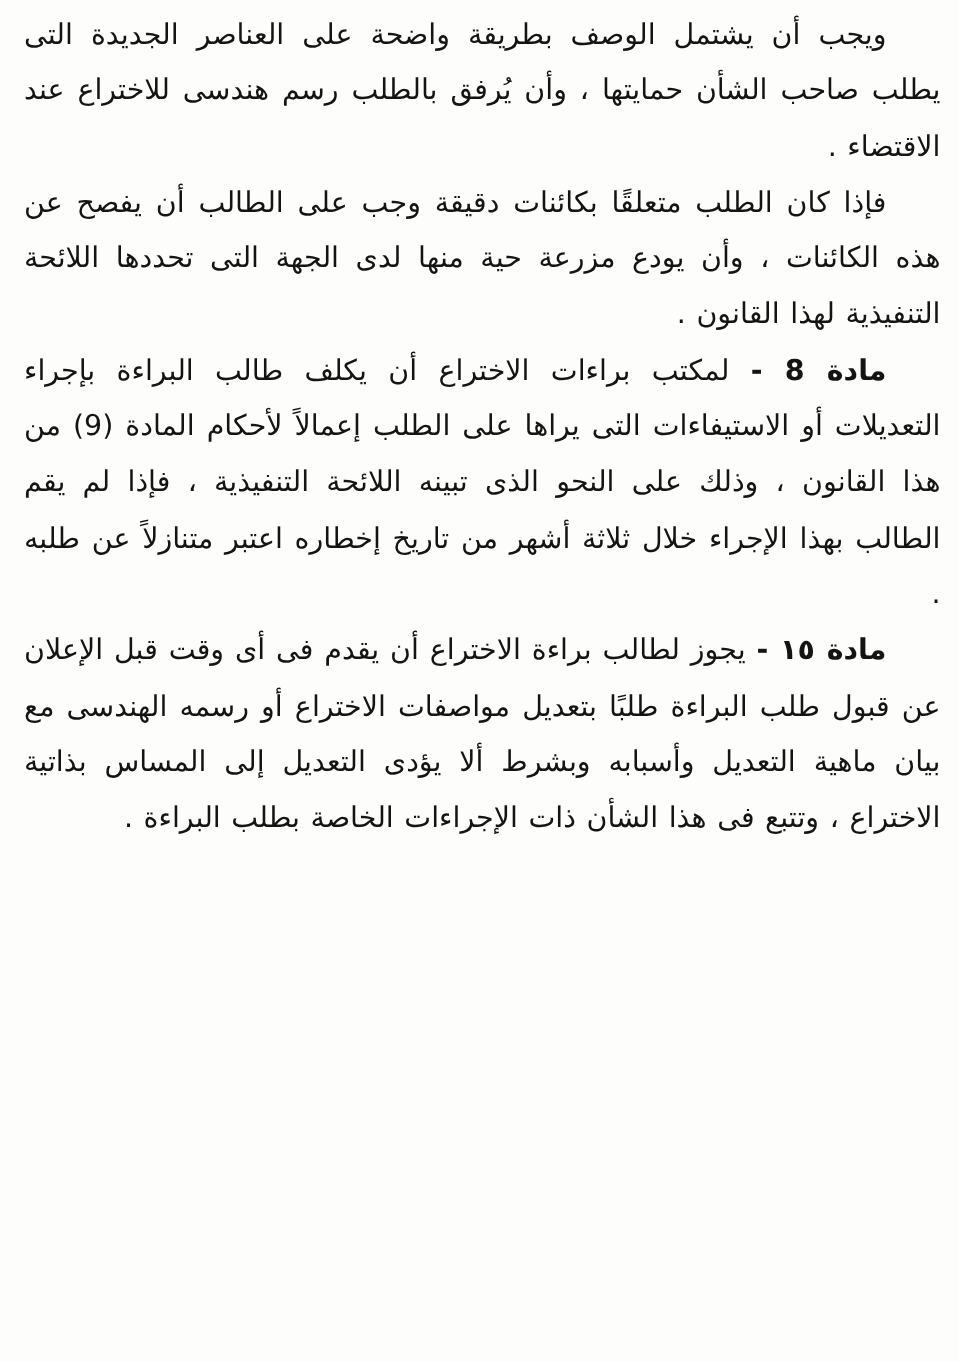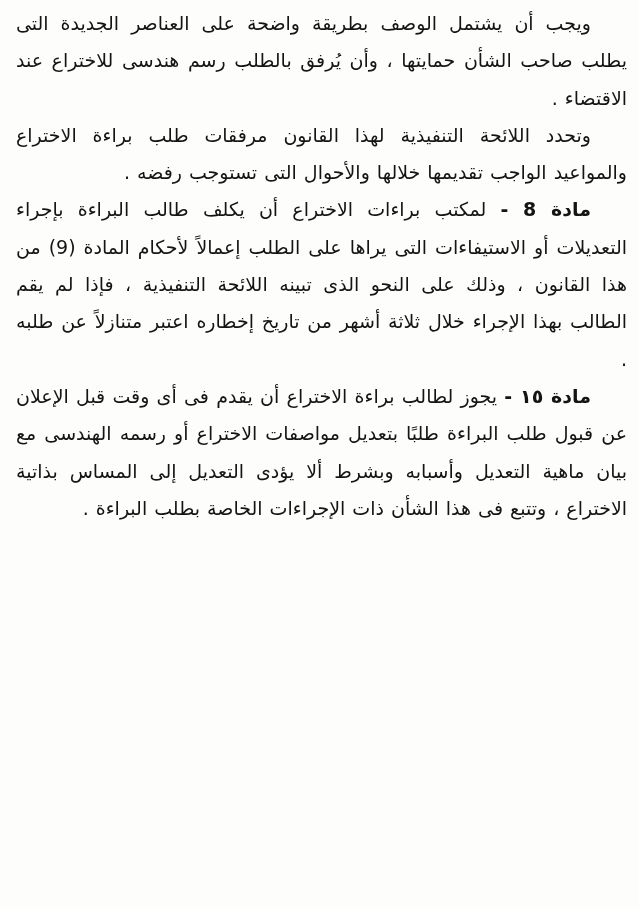--- a/index.html
+++ b/index.html
@@ -35,22 +35,22 @@
   }
 </style>
 </head>
 <body>
 
 <div class="page">
 
   <p class="para"><span class="article-label"></span><span>ويجب أن يشتمل الوصف بطريقة واضحة على العناصر الجديدة التى يطلب صاحب الشأن حمايتها ، وأن يُرفق بالطلب رسم هندسى للاختراع عند الاقتضاء .</span></p>
 
 
+  <p class="para"><span class="article-label"></span><span>فإذا كان الطلب متعلقًا بكائنات دقيقة وجب على الطالب أن يفصح عن هذه الكائنات ، وأن يودع مزرعة حية منها لدى الجهة التى تحددها اللائحة التنفيذية لهذا القانون .</span></p>
 
 
-  <p class="para"><span class="article-label"></span><span>وتحدد اللائحة التنفيذية لهذا القانون مرفقات طلب براءة الاختراع والمواعيد الواجب تقديمها خلالها والأحوال التى تستوجب رفضه .</span></p>
 
   <p class="para"><span class="article-label">مادة 8 -</span><span> لمكتب براءات الاختراع أن يكلف طالب البراءة بإجراء التعديلات أو الاستيفاءات التى يراها على الطلب إعمالاً لأحكام المادة (9) من هذا القانون ، وذلك على النحو الذى تبينه اللائحة التنفيذية ، فإذا لم يقم الطالب بهذا الإجراء خلال ثلاثة أشهر من تاريخ إخطاره اعتبر متنازلاً عن طلبه .</span></p>
 
 
   <p class="para"><span class="article-label">مادة ١٥ -</span><span> يجوز لطالب براءة الاختراع أن يقدم فى أى وقت قبل الإعلان عن قبول طلب البراءة طلبًا بتعديل مواصفات الاختراع أو رسمه الهندسى مع بيان ماهية التعديل وأسبابه وبشرط ألا يؤدى التعديل إلى المساس بذاتية الاختراع ، وتتبع فى هذا الشأن ذات الإجراءات الخاصة بطلب البراءة .</span></p>
 
 </div>
 
 </body></html>

